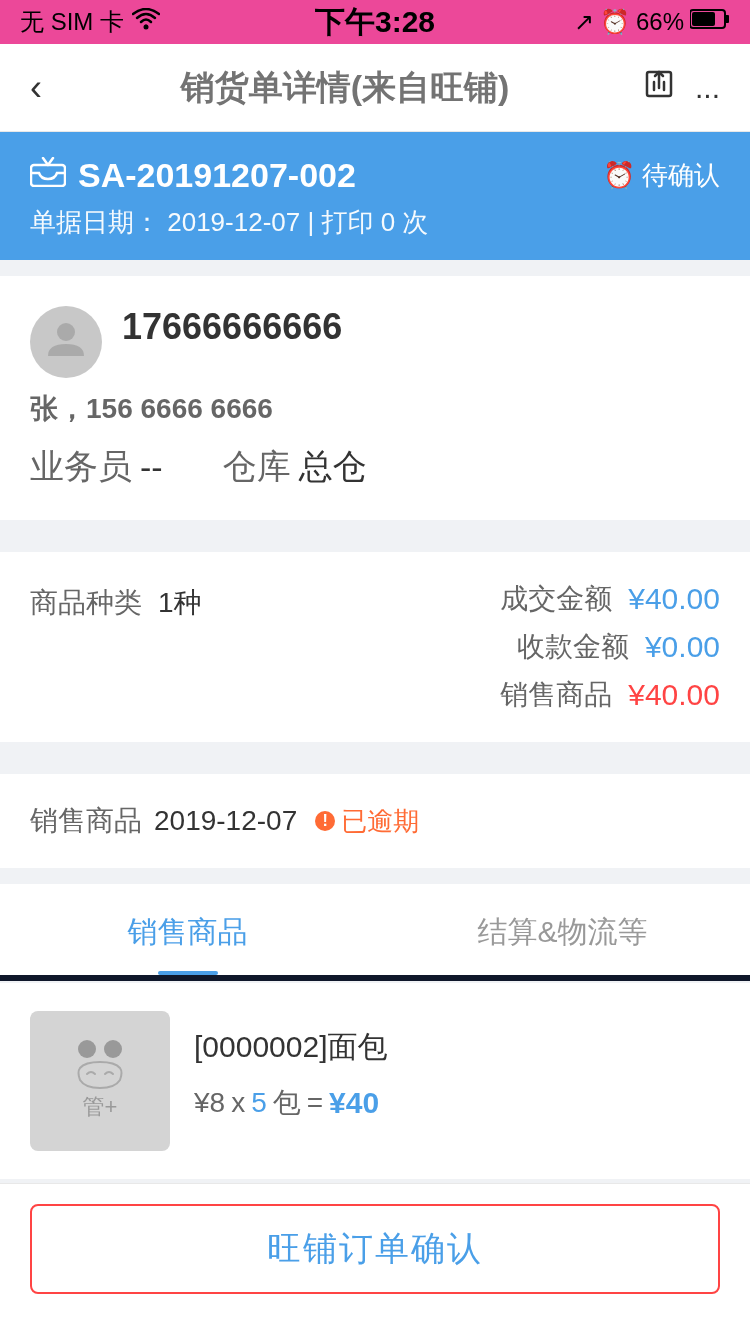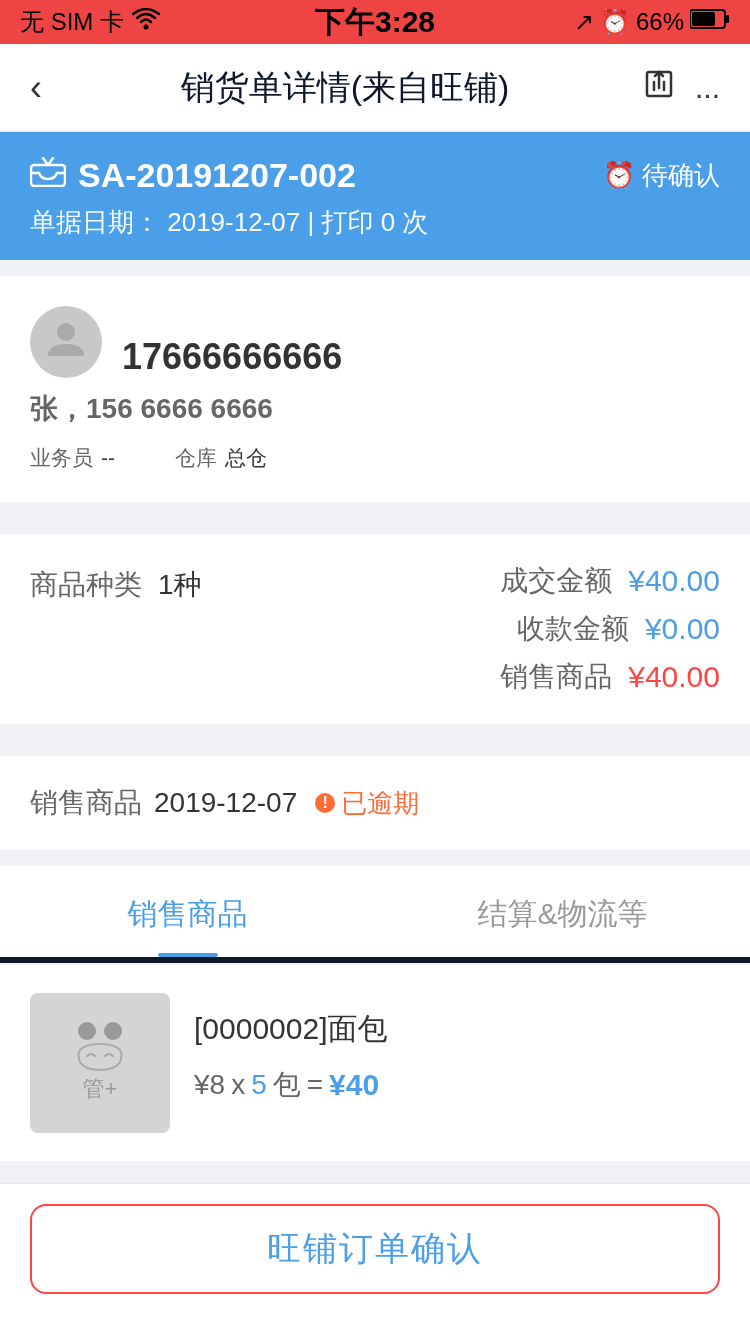--- a/index.html
+++ b/index.html
@@ -11,21 +11,21 @@
       font-family: -apple-system, "PingFang SC", "Helvetica Neue", Arial, sans-serif;
       font-size: 28px;
       color: #333;
       position: relative;
     }
 
     
     .status-bar {
       width: 100%;
       height: 44px;
-      background: #ef4444;
+      background: #ec4899;
       display: flex;
       align-items: center;
       justify-content: space-between;
       padding: 0 20px;
       font-size: 24px;
       color: #000;
       gap: 20px;
     }
     .status-left { display: flex; align-items: center; gap: 8px; }
     .status-center { font-size: 30px; font-weight: 600; position: absolute; left: 50%; transform: translateX(-50%); }
@@ -43,22 +43,22 @@
       border-bottom: 1px solid #e8e8e8;
     }
     .nav-back {
       font-size: 36px;
       color: #333;
       cursor: pointer;
       width: 60px;
     }
     .nav-title {
       font-size: 34px;
-      font-weight: 400;
-      color: #0f172a;
+      font-weight: 700;
+      color: #737373;
       flex: 1;
       text-align: center;
     }
     .nav-actions {
       display: flex;
       align-items: center;
       gap: 20px;
       width: 120px;
       justify-content: flex-end;
     }
@@ -102,21 +102,21 @@
     }
 
     
     .customer-card {
       background: #fff;
       padding: 30px;
       margin-top: 16px;
     }
     .customer-top {
       display: flex;
-      align-items: flex-end;
+      align-items: flex-start;
       gap: 20px;
       margin-bottom: 12px;
     }
     .customer-avatar {
       width: 72px;
       height: 72px;
       background: #c8c8c8;
       border-radius: 50%;
       display: flex;
       align-items: center;
@@ -135,21 +135,21 @@
     .customer-name {
       font-size: 28px;
       color: #666;
       margin-bottom: 16px;
       font-weight: bold;
     }
     .customer-meta {
       display: flex;
       align-items: center;
       gap: 60px;
-      font-size: 21px;
+      font-size: 34px;
       color: #333;
     }
     .meta-item {
       display: flex;
       align-items: center;
       gap: 8px;
     }
     .meta-label { color: #666; }
     .meta-value { color: #333; }
 
@@ -343,21 +343,21 @@
       border-top: 1px solid #e8e8e8;
     }
     .confirm-button {
       width: 100%;
       height: 90px;
       border: 2px solid #ff4444;
       background: #fff;
       color: #4a9fe8;
       font-size: 34px;
       font-weight: 500;
-      border-radius: 16px;
+      border-radius: 8px;
       cursor: pointer;
       display: flex;
       align-items: center;
       justify-content: center;
       letter-spacing: 2px;
     }
 
     
     .separator {
       height: 16px;

